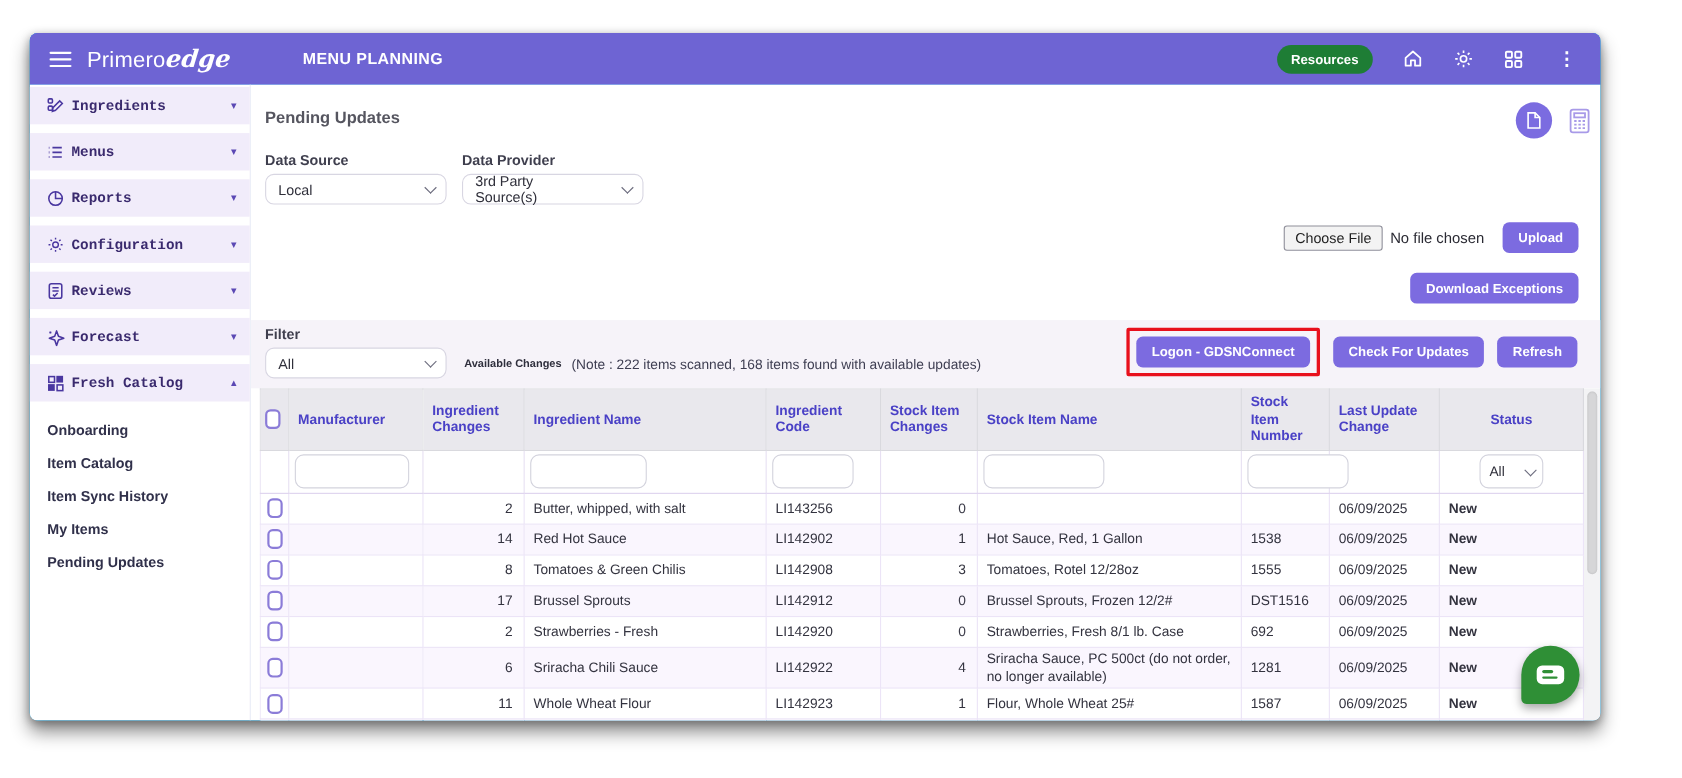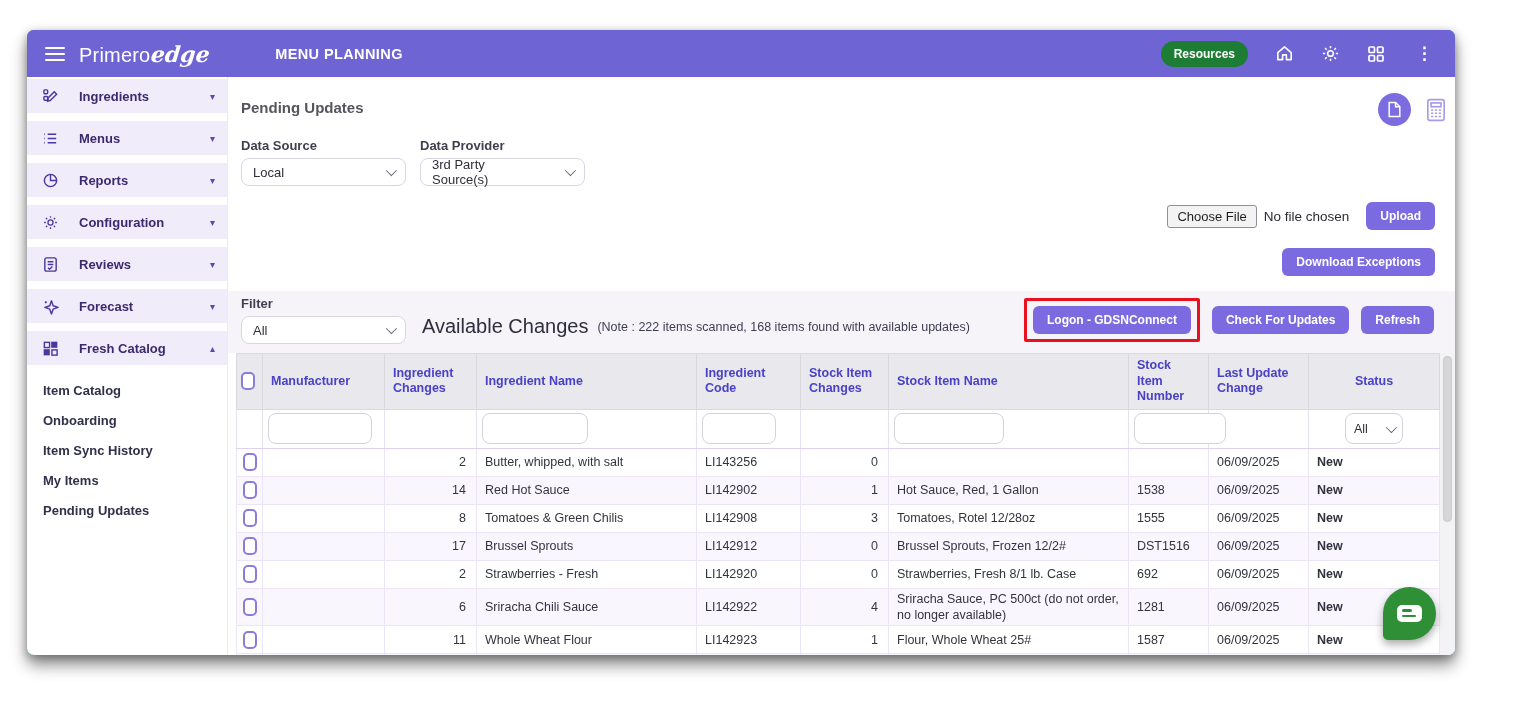--- a/index.html
+++ b/index.html
@@ -18,21 +18,21 @@
   .module-title { margin-left:65px; font-size:14.5px; font-weight:700; letter-spacing:.4px; }
   .topbar-right { margin-left:auto; display:flex; align-items:center; gap:26px; }
   .resources-btn { background:#1e7d35; color:#fff; font-size:12px; font-weight:700; padding:6px 13px; border-radius:13px; border:none; cursor:pointer; }
   .tb-icon { width:20px; height:20px; display:flex; align-items:center; justify-content:center; cursor:pointer; }
   .kebab { font-size:17px; font-weight:700; line-height:1; cursor:pointer; padding:0 4px; }
 
   
   .body-wrap { display:flex; height:578px; }
   .sidebar { width:201px; flex:none; background:#fff; border-right:1px solid #eeeaf5; padding-top:2px; }
   .side-item { display:flex; align-items:center; height:34px; background:#f1ecfa; margin-bottom:8px; padding:0 12px 0 15px; cursor:pointer; color:#3a2a6e; }
-  .side-item .lbl { font-size:13px; font-weight:700; margin-left:20px; }
+  .side-item .lbl { font-size:13px; font-weight:700; margin-left:6px;font-family:Liberation Mono, monospace; }
   .side-item .caret { margin-left:auto; font-size:10px; color:#5b48b4; }
   .side-sub { padding:2px 0 0 0; }
   .sub-item { height:30px; display:flex; align-items:center; padding-left:16px; font-size:13px; font-weight:700; color:#30304a; cursor:pointer; }
   .sicon { width:17px; height:17px; flex:none; }
 
   .content { flex:1; position:relative; background:#fff; }
 
   .content-head { display:flex; justify-content:space-between; align-items:flex-start; padding:16px 8px 0 13px; }
   .page-title { font-size:15px; font-weight:700; color:#55555f; padding-top:6px; }
   .head-icons { display:flex; align-items:center; gap:14px; }
@@ -47,21 +47,21 @@
   .chev { width:8px; height:8px; border-right:1.6px solid #6b6b7d; border-bottom:1.6px solid #6b6b7d; transform:rotate(45deg) translateY(-2px); flex:none; }
 
   .upload-row { display:flex; justify-content:flex-end; align-items:center; gap:7px; margin:16px 20px 0 0; }
   .choose-file { background:#f3f3f3; border:1px solid #8f8f9a; border-radius:3px; font-size:13px; color:#1e1e1e; padding:3px 9px; cursor:pointer; font-family:"Liberation Sans",sans-serif; }
   .no-file { font-size:13.5px; color:#2a2a33; margin-right:10px; }
   .btn { background:#7c6be0; color:#fff; border:none; border-radius:6px; font-weight:700; font-size:12px; height:28px; padding:0 14px; cursor:pointer; font-family:"Liberation Sans",sans-serif; }
   .dl-row { display:flex; justify-content:flex-end; margin:18px 20px 0 0; }
 
   .filter-band { margin-top:15px; background:#f6f3f9; padding:5px 13px 9px 13px; display:flex; align-items:flex-end; gap:16px; }
   .avail-wrap { display:flex; align-items:center; gap:9px; margin-bottom:6px; flex:1; }
-  .avail-title { font-size:20px; font-weight:400; color:#2e2e3c; }
+  .avail-title { font-size:10px; font-weight:700; color:#2e2e3c; }
   .avail-note { font-size:12.5px; color:#3e3e52; }
   .band-buttons { display:flex; align-items:center; gap:12px; margin-bottom:2px; margin-right:8px; }
   .red-box { border:3px solid #e8101c; padding:5px 6px; border-radius:2px; }
 
   
   .table-zone { position:relative; margin-left:8px; height:333px; overflow:hidden; width:1219px; }
   table.grid { border-collapse:collapse; table-layout:fixed; width:1203px; font-size:12.5px; }
   .grid th, .grid td { overflow:hidden; }
   .grid thead th { background:#e9e8ed; color:#4a41c6; font-weight:700; text-align:left; font-size:12.5px;
     border:1px solid #d9d9de; padding:4px 8px; height:38px; line-height:1.25; cursor:pointer; }
@@ -189,22 +189,22 @@
           <span class="sicon"><svg width="17" height="17" viewBox="0 0 18 18" fill="none" stroke="#4a37a0" stroke-width="1.5">
                 <rect x="2.5" y="2.5" width="5.5" height="5.5"></rect>
                 <rect x="10.5" y="2.5" width="5" height="5" fill="#4a37a0"></rect>
                 <rect x="2.5" y="10.5" width="5" height="5" fill="#4a37a0"></rect>
                 <rect x="10.5" y="10.5" width="5.5" height="5.5"></rect>
               </svg></span>
           <span class="lbl">Fresh Catalog</span>
           <span class="caret">▴</span>
         </div>
         <div class="side-sub">
+          <div class="sub-item">Onboarding</div>
           <div class="sub-item">Item Catalog</div>
-          <div class="sub-item">Onboarding</div>
           <div class="sub-item">Item Sync History</div>
           <div class="sub-item">My Items</div>
           <div class="sub-item">Pending Updates</div>
         </div>
       </aside>
 
       <main class="content">
 
         <div class="content-head">
           <div class="page-title">Pending Updates</div>

